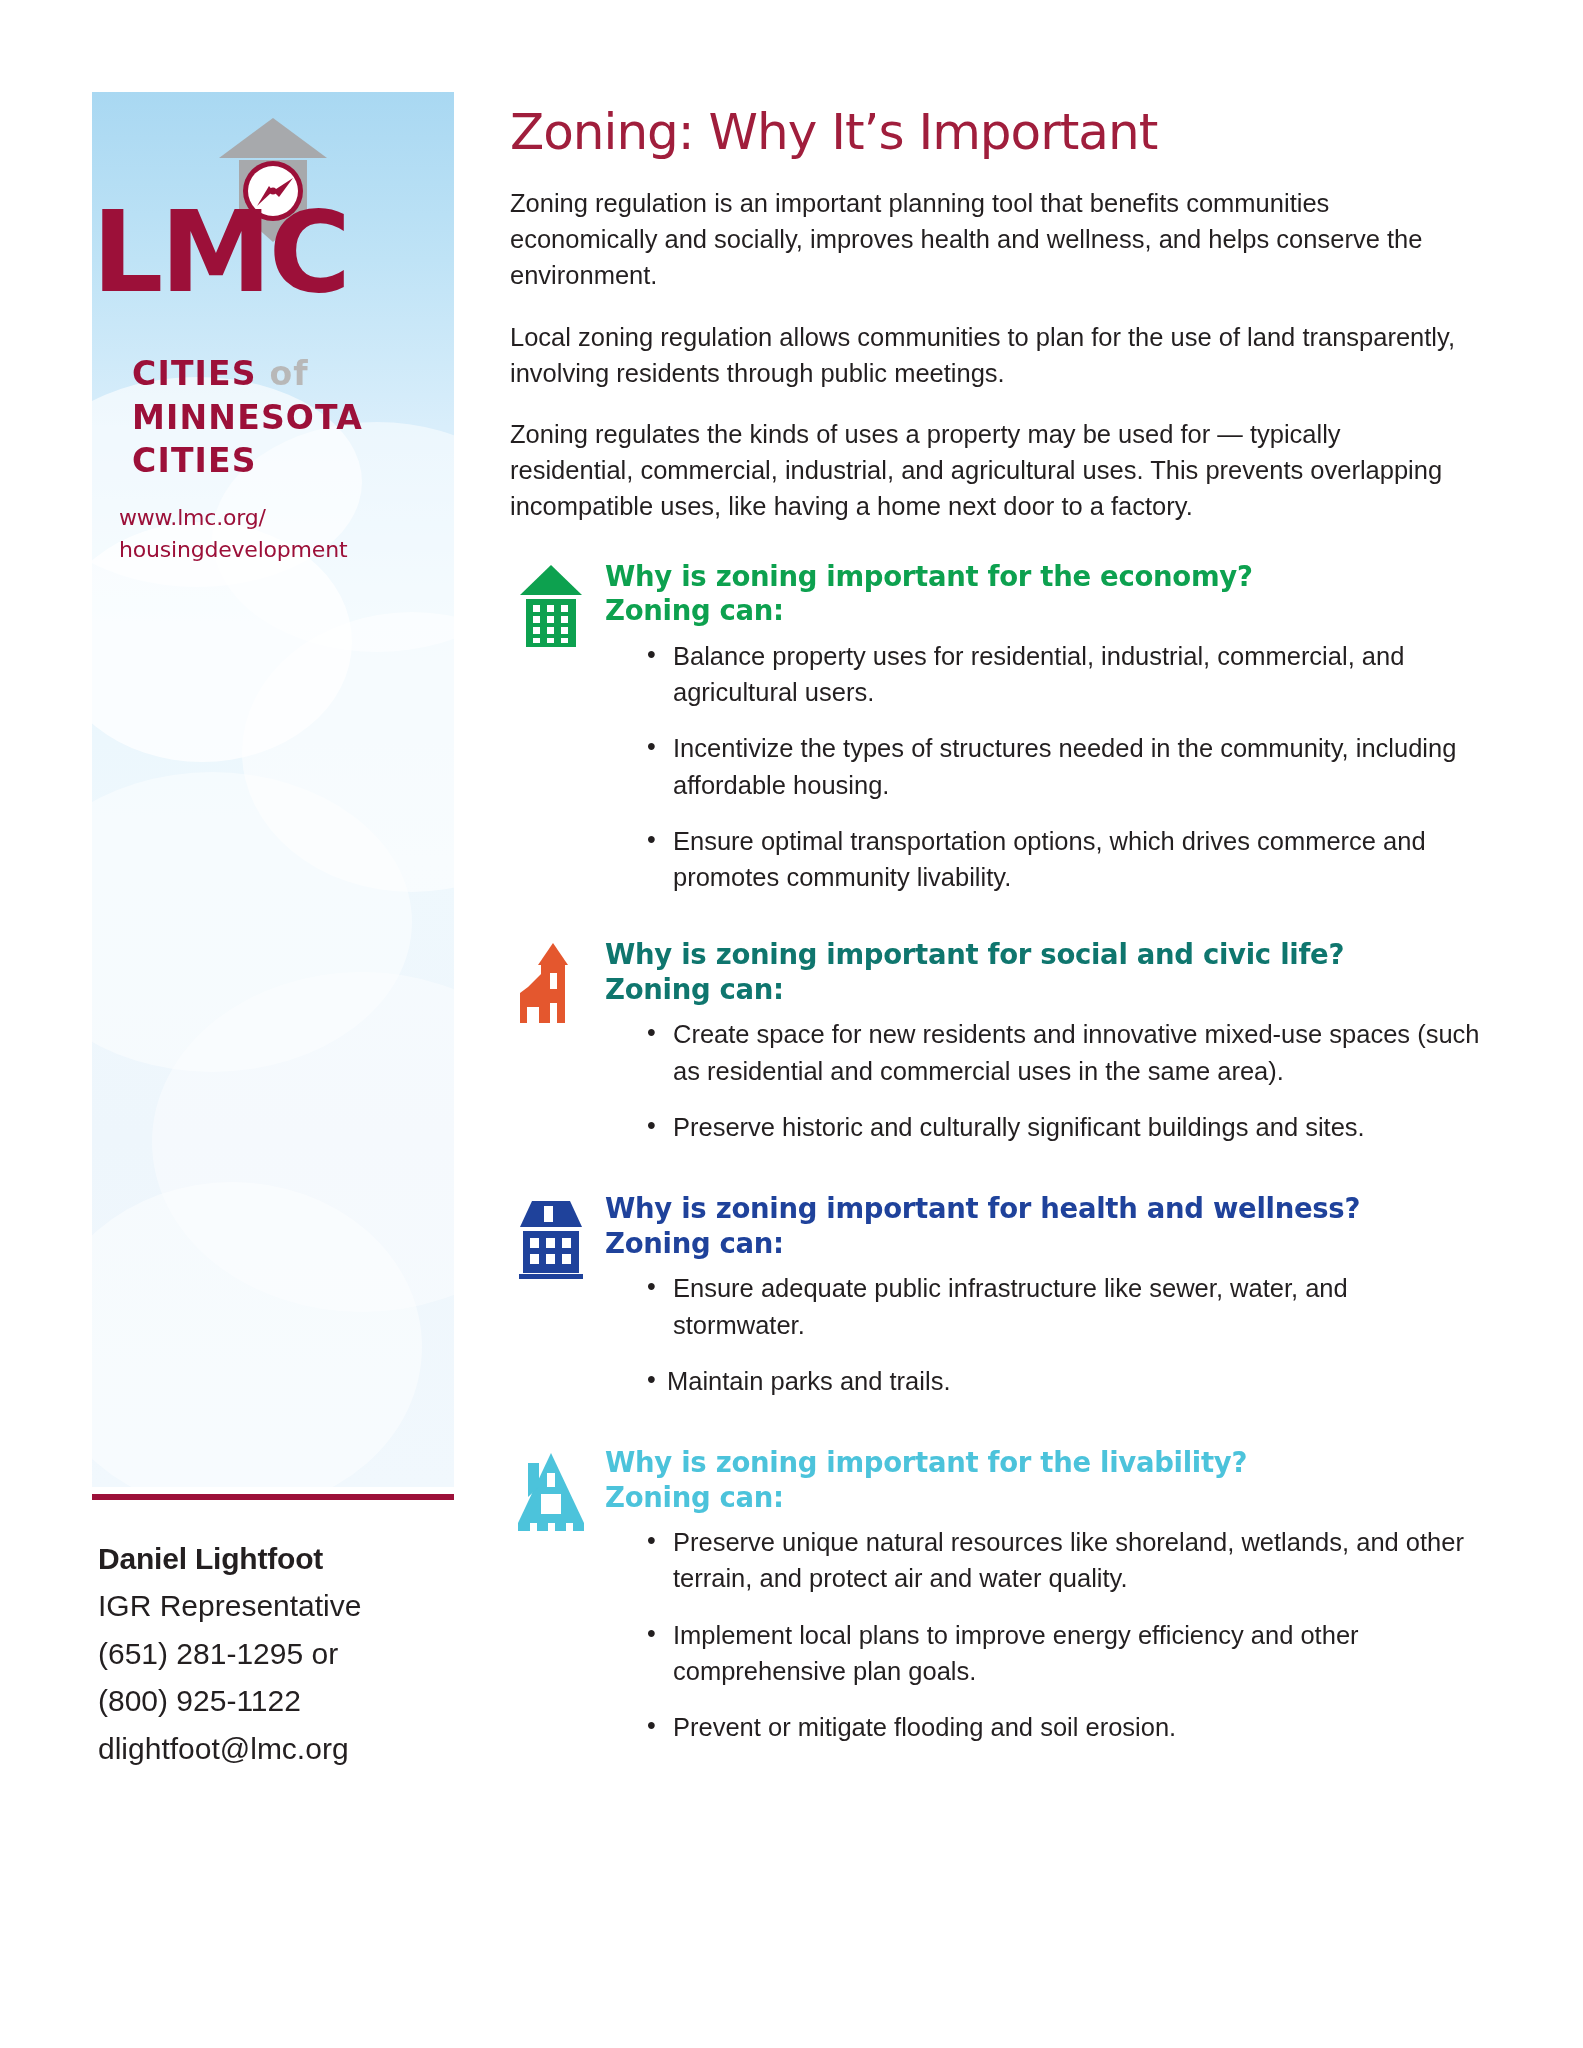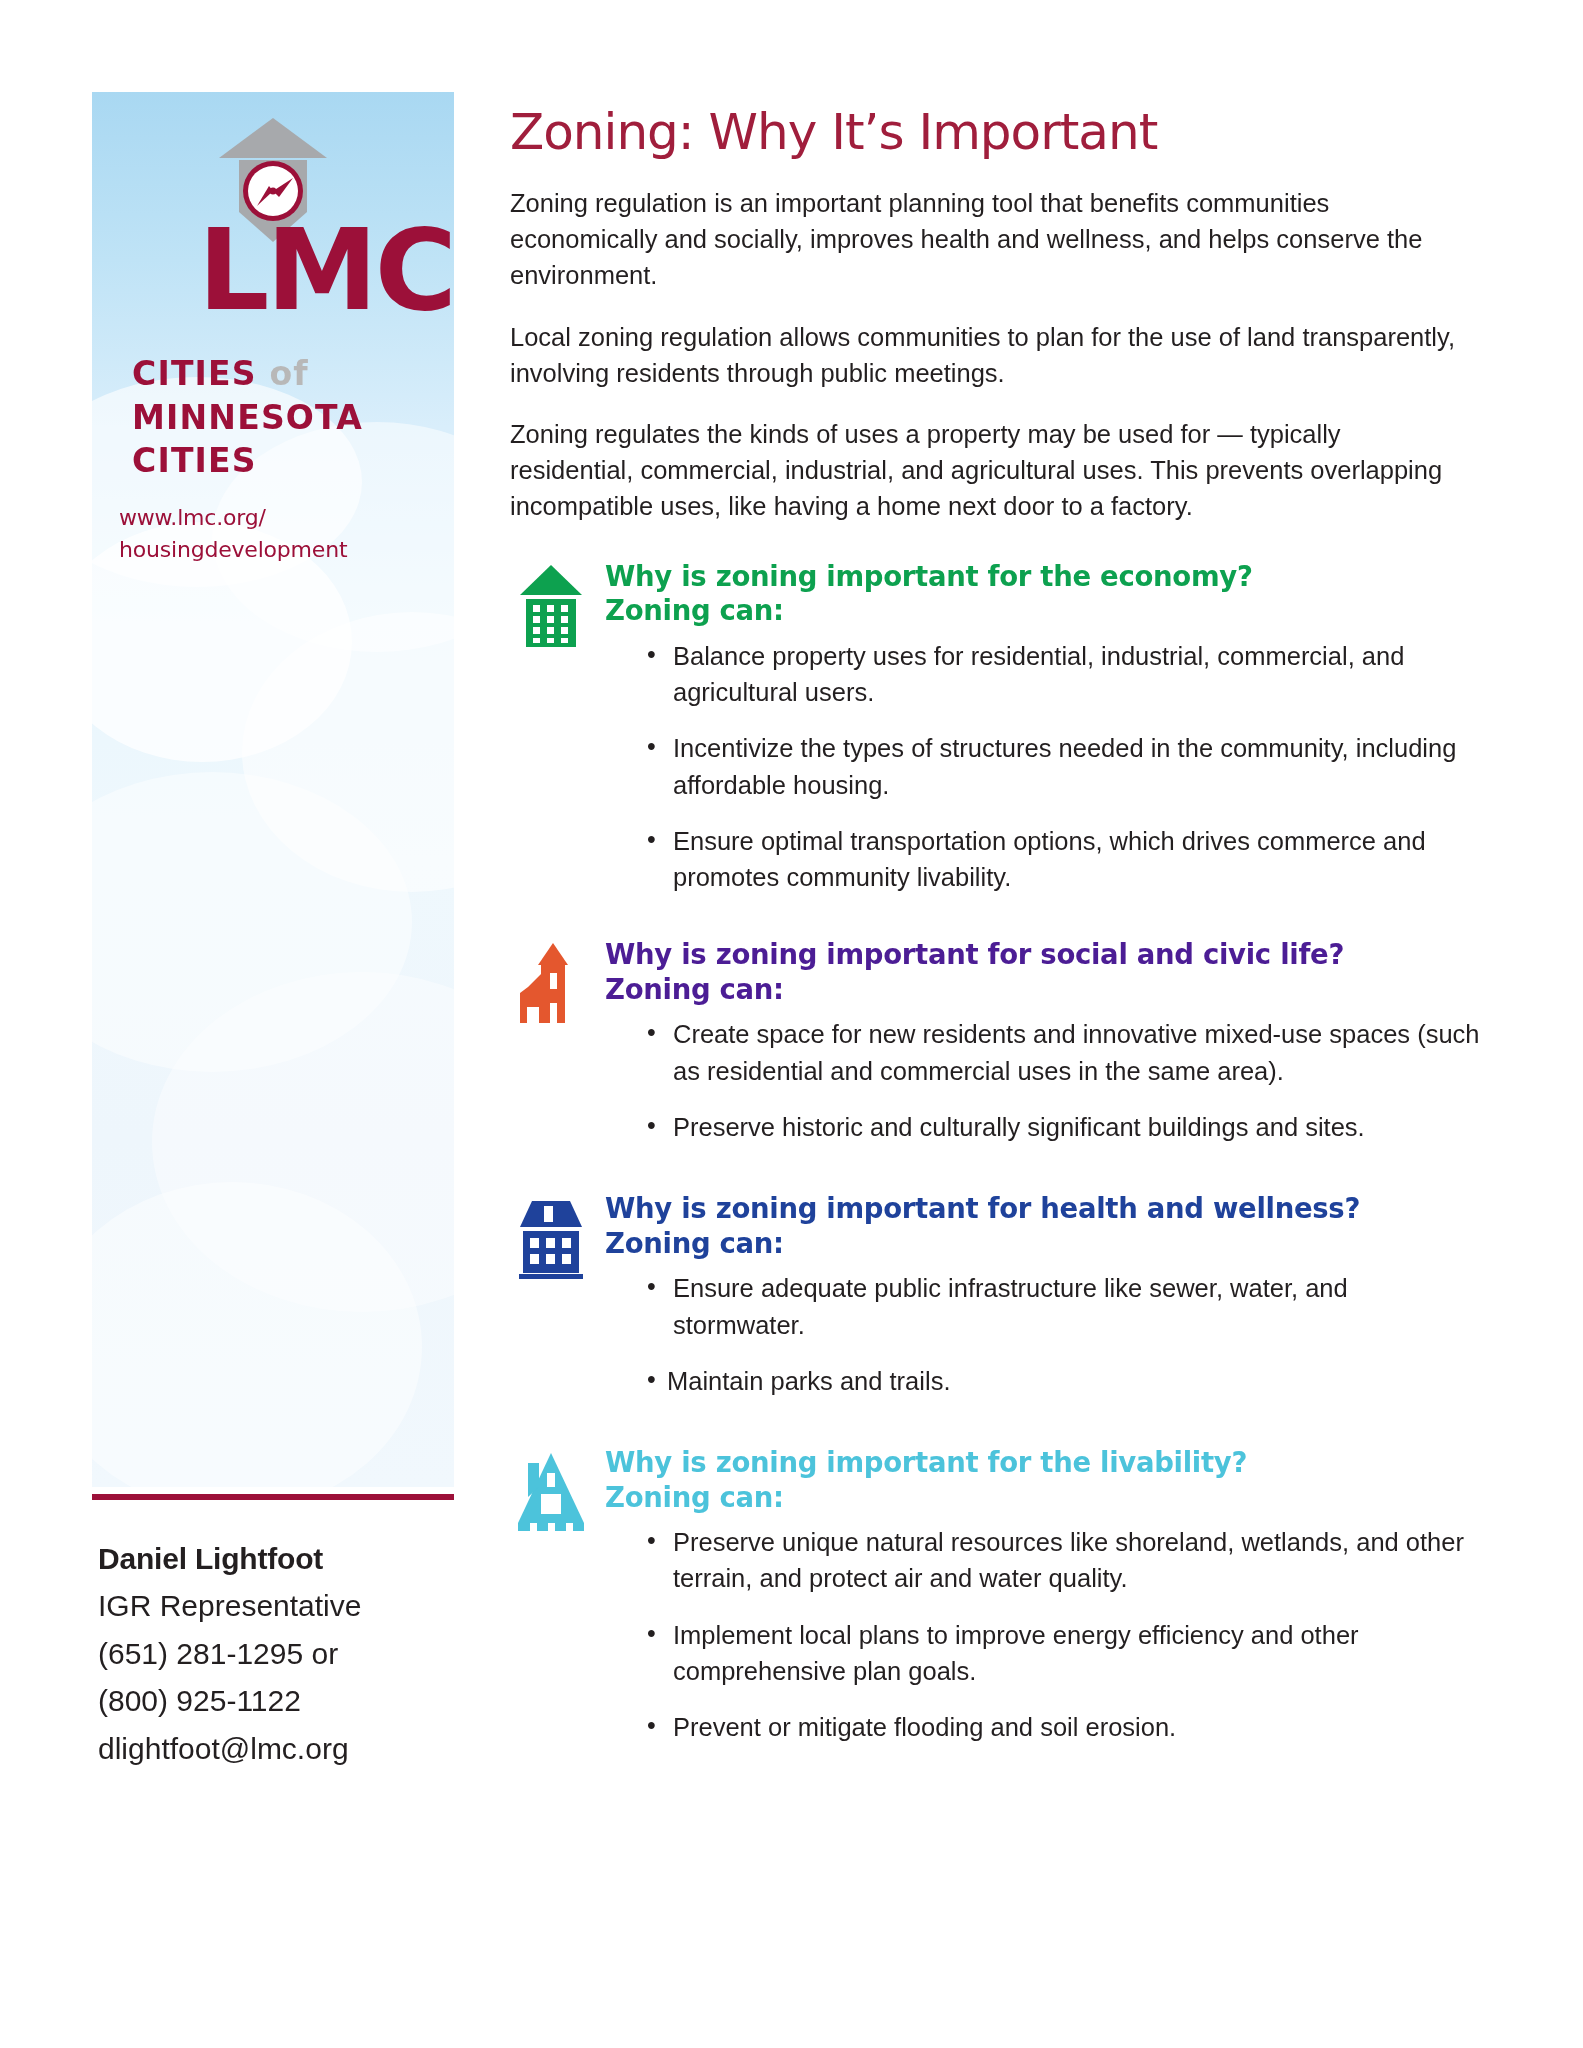--- a/index.html
+++ b/index.html
@@ -62,23 +62,23 @@
   .tower {
     position: absolute;
     left: 50%;
     top: 20px;
     transform: translateX(-50%);
   }
 
   .lmc-letters {
     position: absolute;
     left: 0;
-    top: 122px;
+    top: 104px;
     width: 100%;
-    text-align: right;
+    text-align: left;
     font-family: "DejaVu Sans", sans-serif;
     font-weight: 700;
     font-size: 112px;
     letter-spacing: -3px;
     color: #9c1039;
     line-height: 1;
   }
 
   .lmc-sub {
     position: absolute;
@@ -200,21 +200,21 @@
     content: "\2022";
     position: absolute;
     left: 0;
     top: -1px;
     font-size: 25px;
     color: #231f20;
   }
   ul.bullets li.tight { padding-left: 20px; }
 
   .c-economy  { color: #0da14f; }
-  .c-social   { color: #4c1d95; margin-top: 16px; }
+  .c-social   { color: #0f766e; margin-top: 16px; }
   .c-health   { color: #1f429b; }
   .c-environ  { color: #4cc3db; }
 </style>
 </head>
 <body>
 
 <div class="page">
 
   <div class="sidebar">
     <div class="cloud c1"></div>

